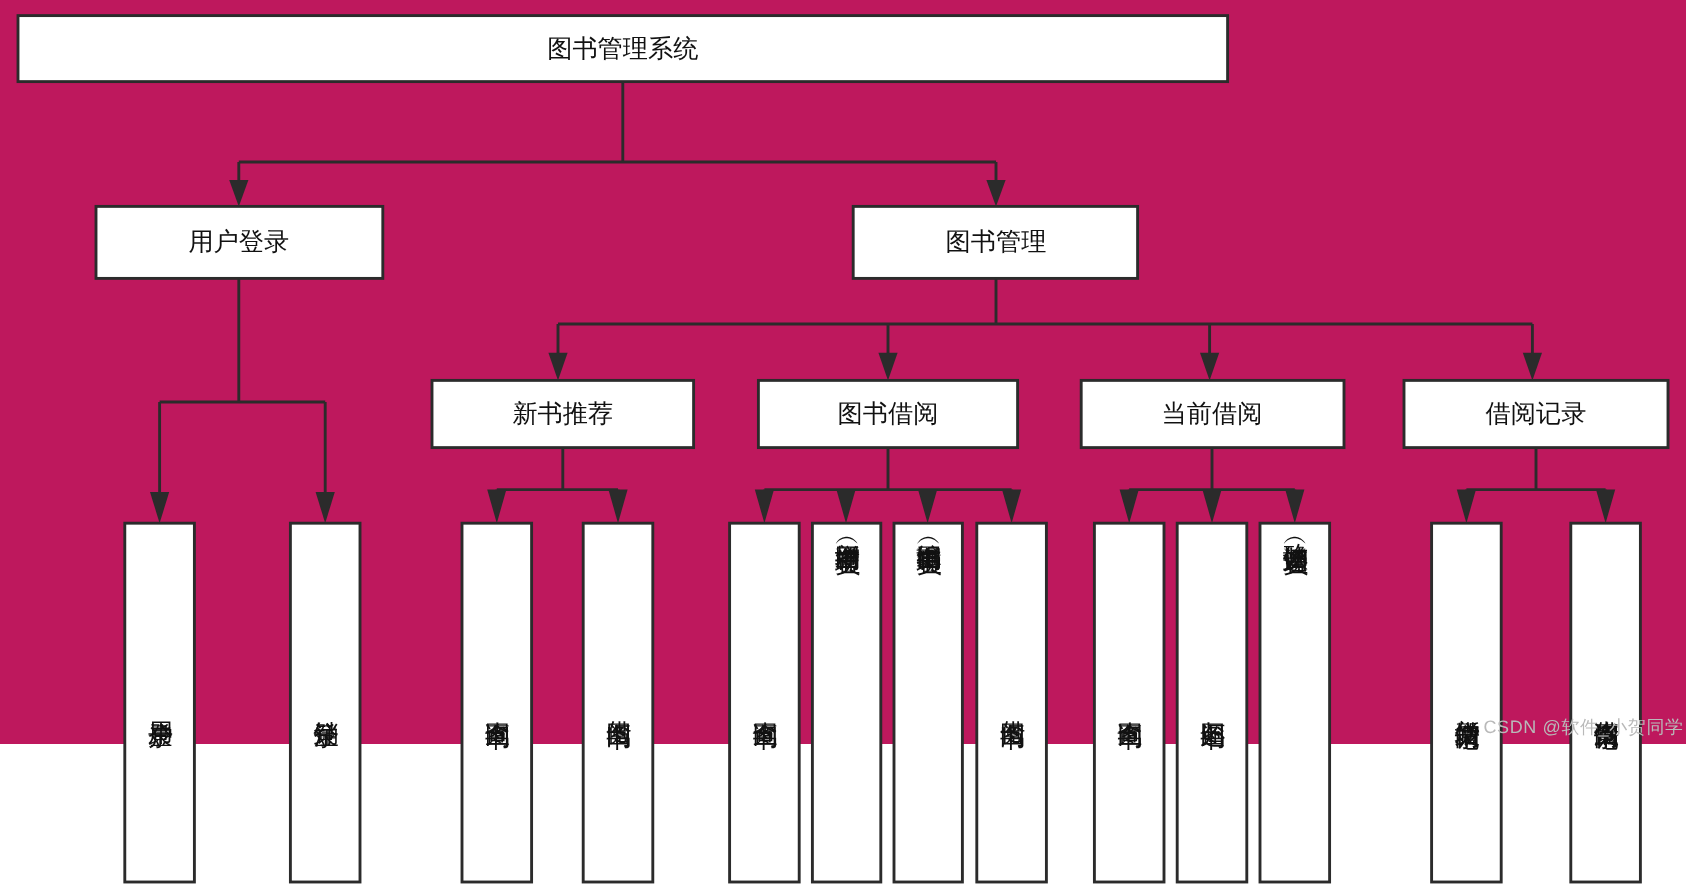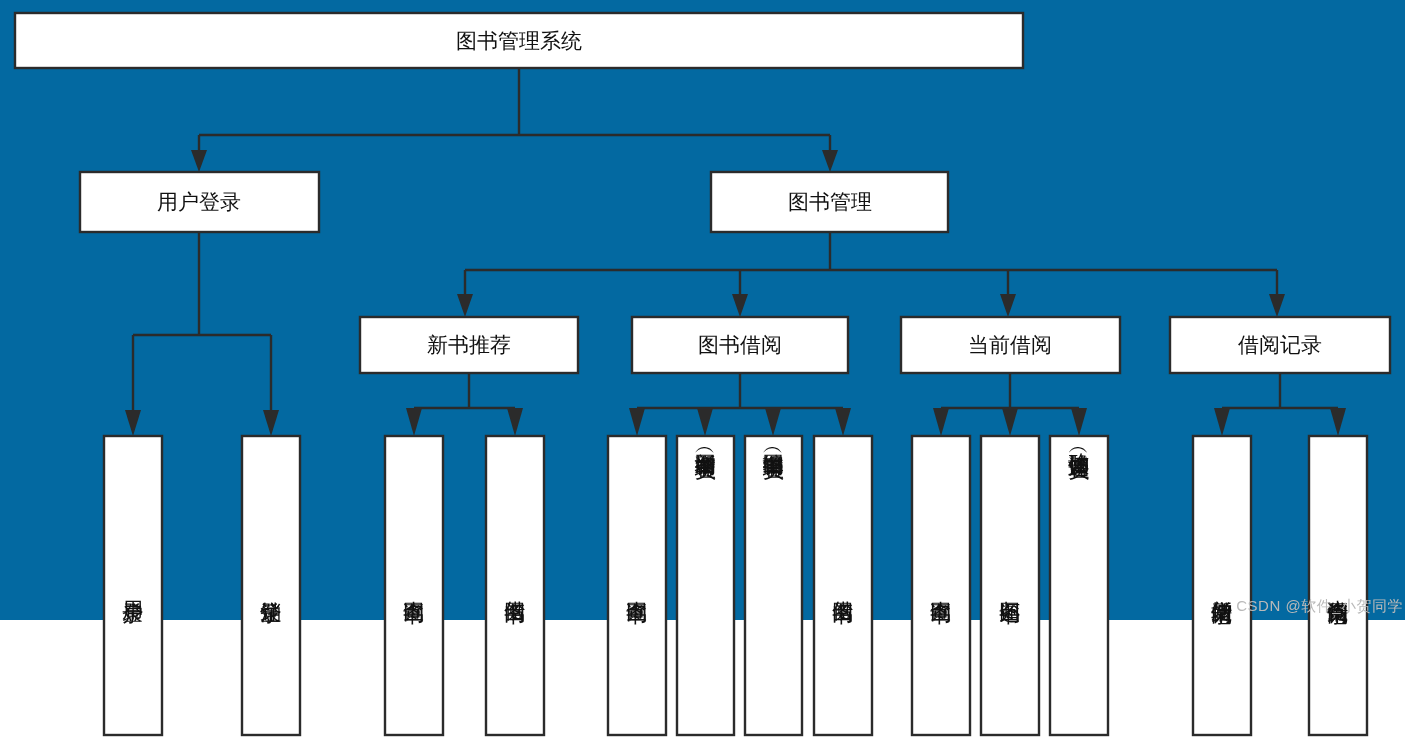--- a/index.html
+++ b/index.html
@@ -10,21 +10,21 @@
   body {
     width: 1405px;
     height: 747px;
     font-family: "Liberation Sans", "DejaVu Sans", sans-serif;
     overflow: hidden;
   }
   #diagram-root {
     position: relative;
     width: 1405px;
     height: 620px;
-    background: #0369a1;
+    background: #be185d;
   }
   svg.flow {
     position: absolute;
     left: 0;
     top: 0;
     width: 1405px;
     height: 747px;
     display: block;
   }
   .node-rect {

